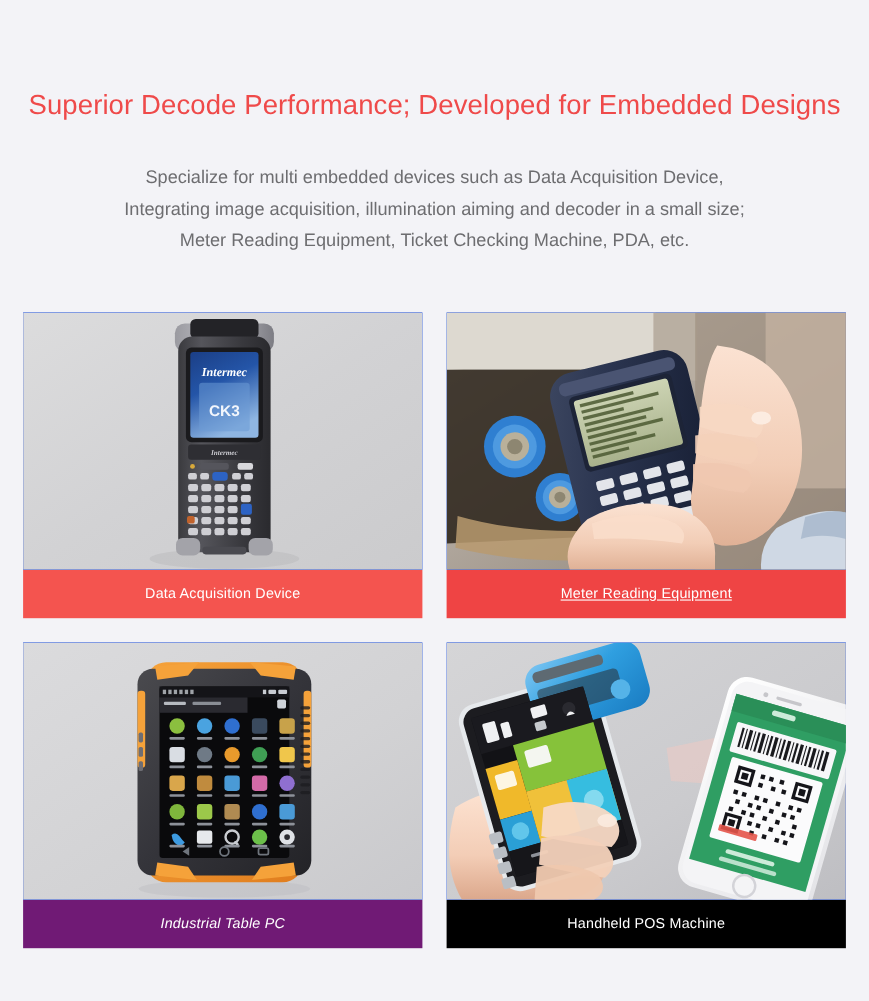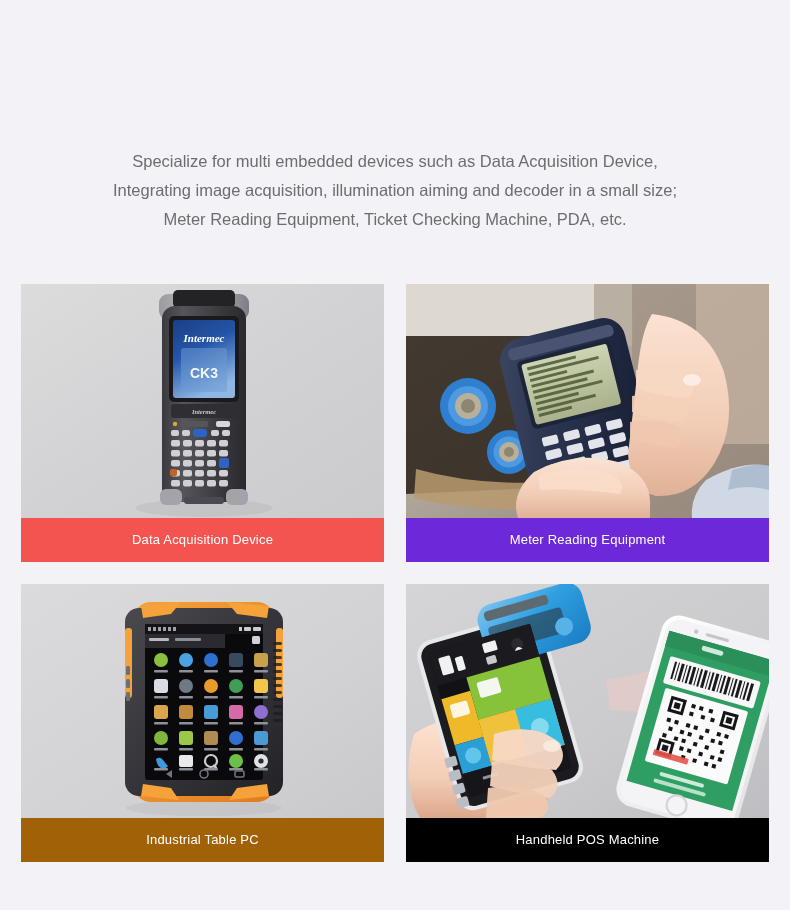--- a/index.html
+++ b/index.html
@@ -76,29 +76,30 @@
     line-height: 44px;
     text-align: center;
     color: #ffffff;
     font-size: 13px;
     font-weight: 400;
     letter-spacing: 0.2px;
     white-space: nowrap;
     overflow: hidden;
   }
   .cap-red    { background: #f4544f; }
-  .cap-orange { background: #6d28d9; }
-  .cap-blue   { background: #a16207; }
+  .cap-orange { background: #ef4444; text-decoration: underline; }
+  .cap-blue   { background: #701a75; font-style: italic; }
   .cap-green  { background: #000000; }
 </style>
 </head>
 <body>
 
 <div class="page">
 
+  <div class="headline">Superior Decode Performance; Developed for Embedded Designs</div>
 
   <div class="subcopy">
     <span>Specialize for multi embedded devices such as Data Acquisition Device,</span>
     <span>Integrating image acquisition, illumination aiming and decoder in a small size;</span>
     <span>Meter Reading Equipment, Ticket Checking Machine, PDA, etc.</span>
   </div>
 
   <div class="grid">
 
     <div class="row">

